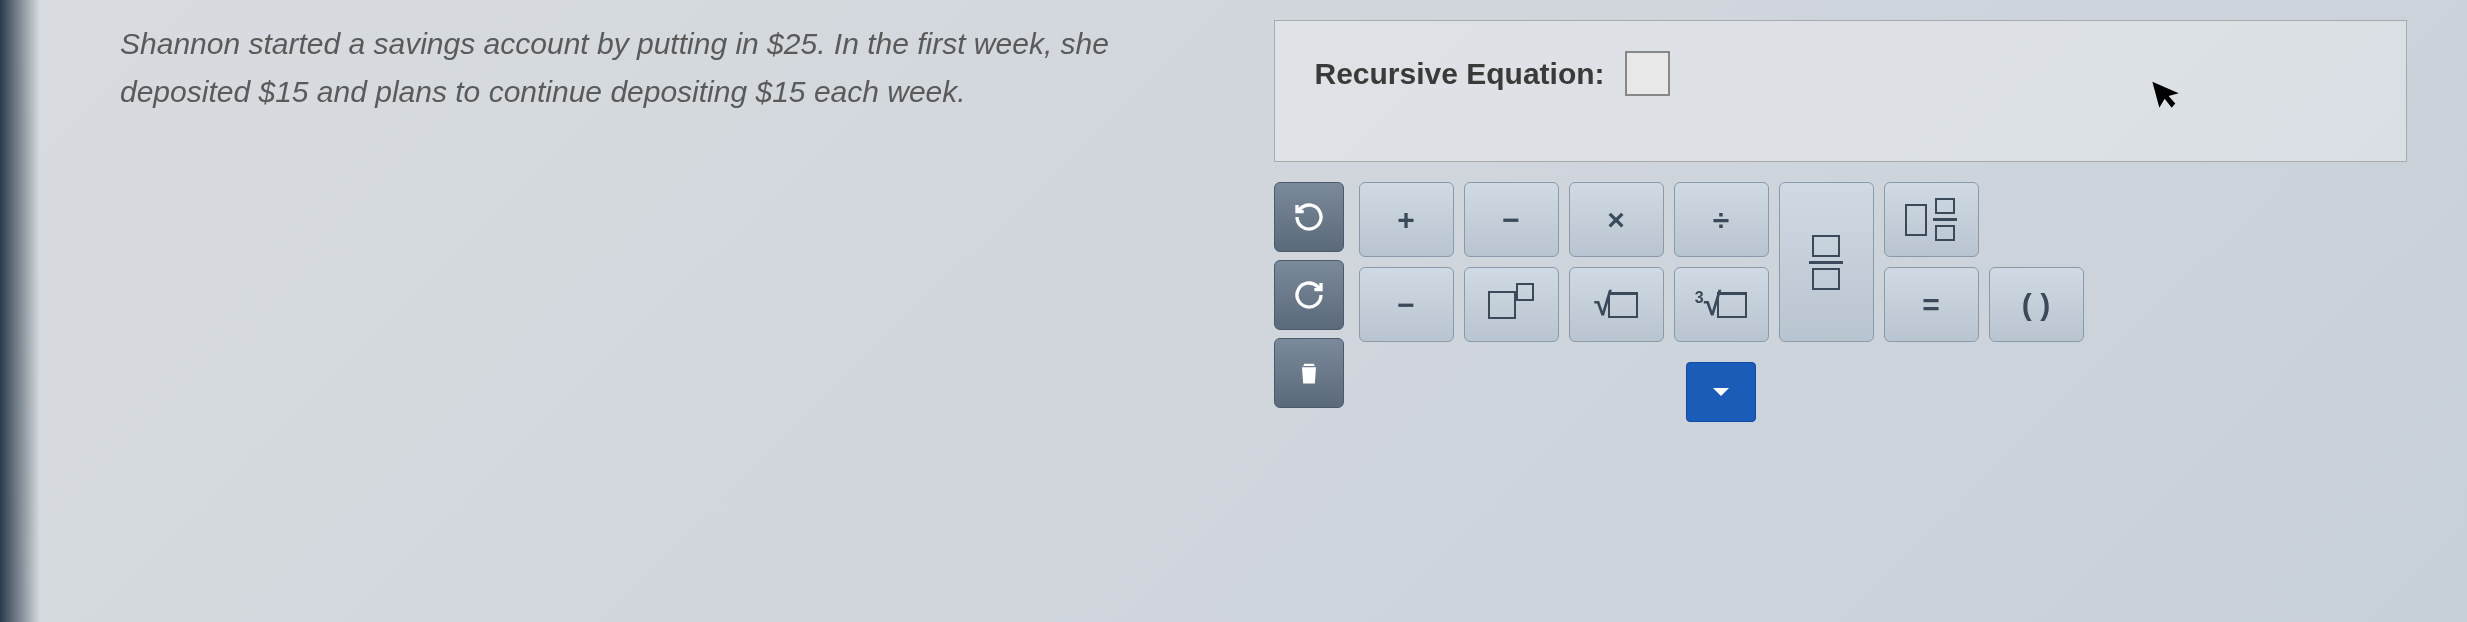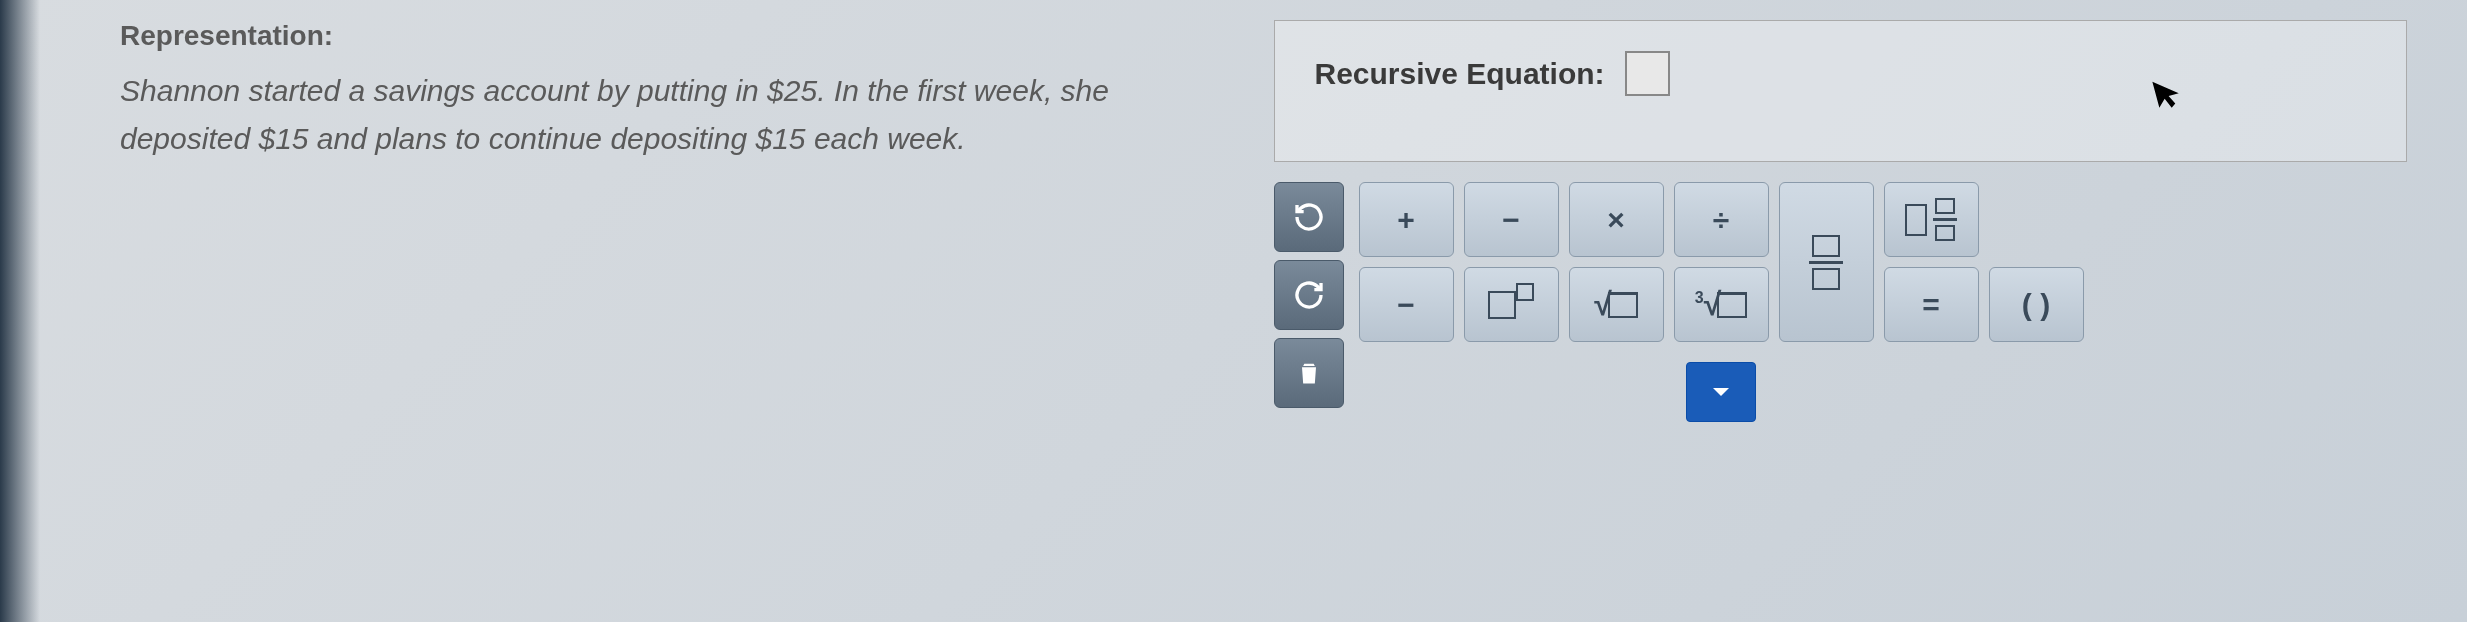--- a/index.html
+++ b/index.html
@@ -187,21 +187,20 @@
       height: 100%;
       background: linear-gradient(90deg, #2a3a4a 0%, transparent 100%);
     }
   </style>
 </head>
 <body>
 
 <div class="divider-edge"></div>
 
 <div class="left-panel">
-  <div class="representation-label">Representation:</div>
   <div class="problem-text">Shannon started a savings account by putting in $25. In the first week, she deposited $15 and plans to continue depositing $15 each week.</div>
 </div>
 
 <div class="right-panel">
   <div class="answer-area">
     <div class="equation-row">
       <span class="equation-label">Recursive Equation:</span>
       <div class="equation-input"></div>
     </div>
   </div>

